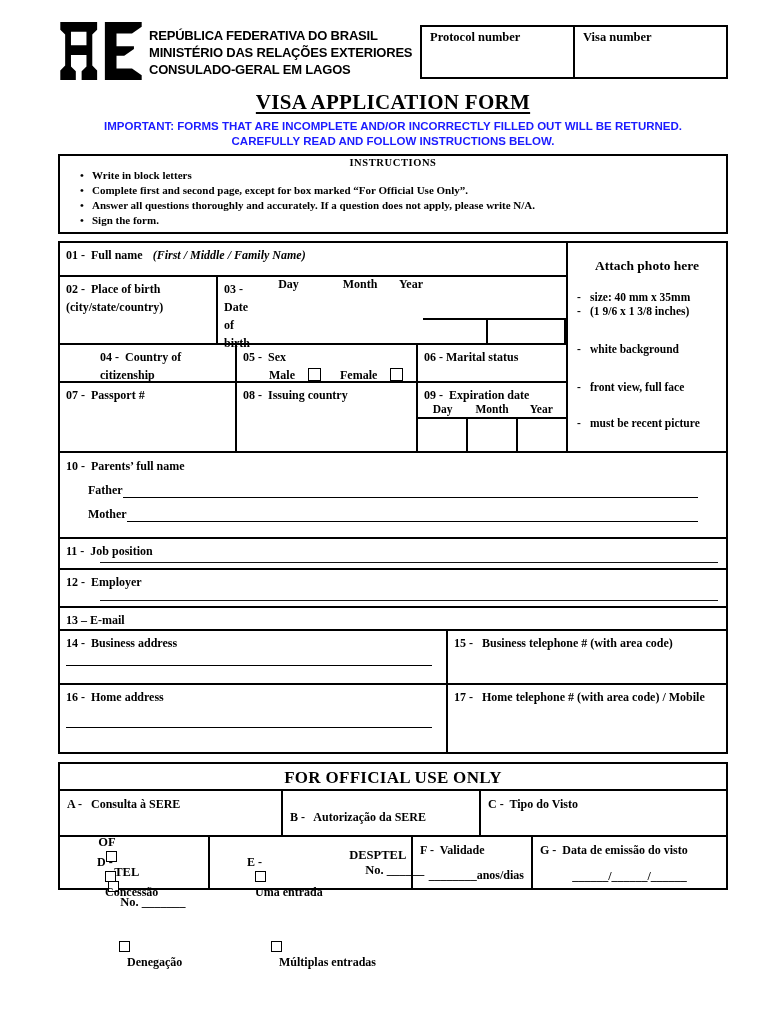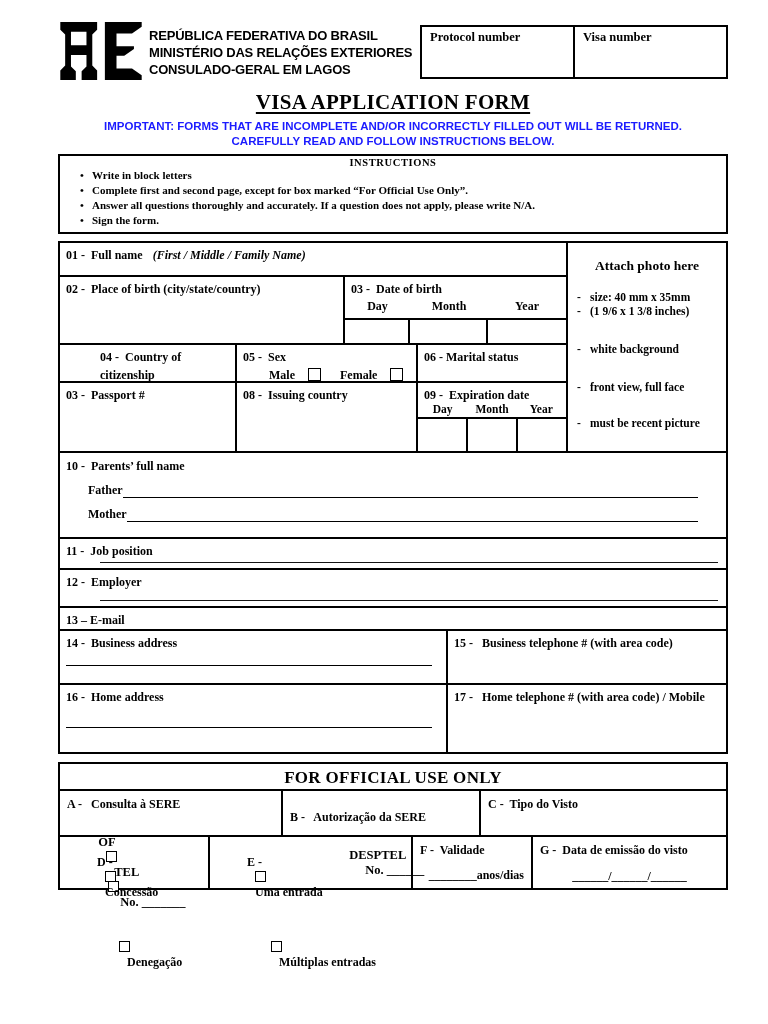--- a/index.html
+++ b/index.html
@@ -43,21 +43,21 @@
   .lbl i { font-style:italic; }
 
   
   .main { border:2.5px solid #000; margin-top:7px; }
   .top { display:flex; border-bottom:2px solid #000; }
   .leftcol { width:508px; border-right:2px solid #000; }
   .cellpad { padding:2px 6px; }
   .r1 { height:34px; border-bottom:2px solid #000; }
   .r2 { display:flex; height:68px; border-bottom:2px solid #000; }
   .c02 { width:285px; border-right:2px solid #000; }
-  .c03 { flex:1; display:flex; flex-direction:column; }
+  .c03 { flex:1; display:flex; }
   .dmyl { display:flex; font-weight:bold; font-size:12px; }
   .dmyl span { text-align:center; }
   .d1 { width:65px; } .d2 { width:78px; } .d3 { flex:1; }
   .dmycells { display:flex; margin-top:auto; height:25px; border-top:2px solid #000; }
   .dmycells .dc { border-right:2px solid #000; }
   .dmycells .dc:last-child { border-right:none; flex:1; }
   .r3 { display:flex; height:38px; border-bottom:2px solid #000; }
   .c04 { width:177px; border-right:2px solid #000;padding-left:40px; }
   .c05 { width:181px; border-right:2px solid #000; }
   .c06 { flex:1; }
@@ -207,21 +207,21 @@
               <span class="cb cb-lg ml10"></span>
             </div>
           </div>
           <div class="c06 cellpad">
             <span class="lbl">06 - Marital status</span>
           </div>
         </div>
 
         <div class="r4">
           <div class="c07 cellpad">
-            <span class="lbl">03 -  Passport #</span>
+            <span class="lbl">07 -  Passport #</span>
           </div>
           <div class="c08 cellpad">
             <span class="lbl">08 -  Issuing country</span>
           </div>
           <div class="c09">
             <div class="cellpad" style="padding-bottom:0">
               <span class="lbl">09 -  Expiration date</span>
             </div>
             <div class="dmyl9">
               <span>Day</span>

